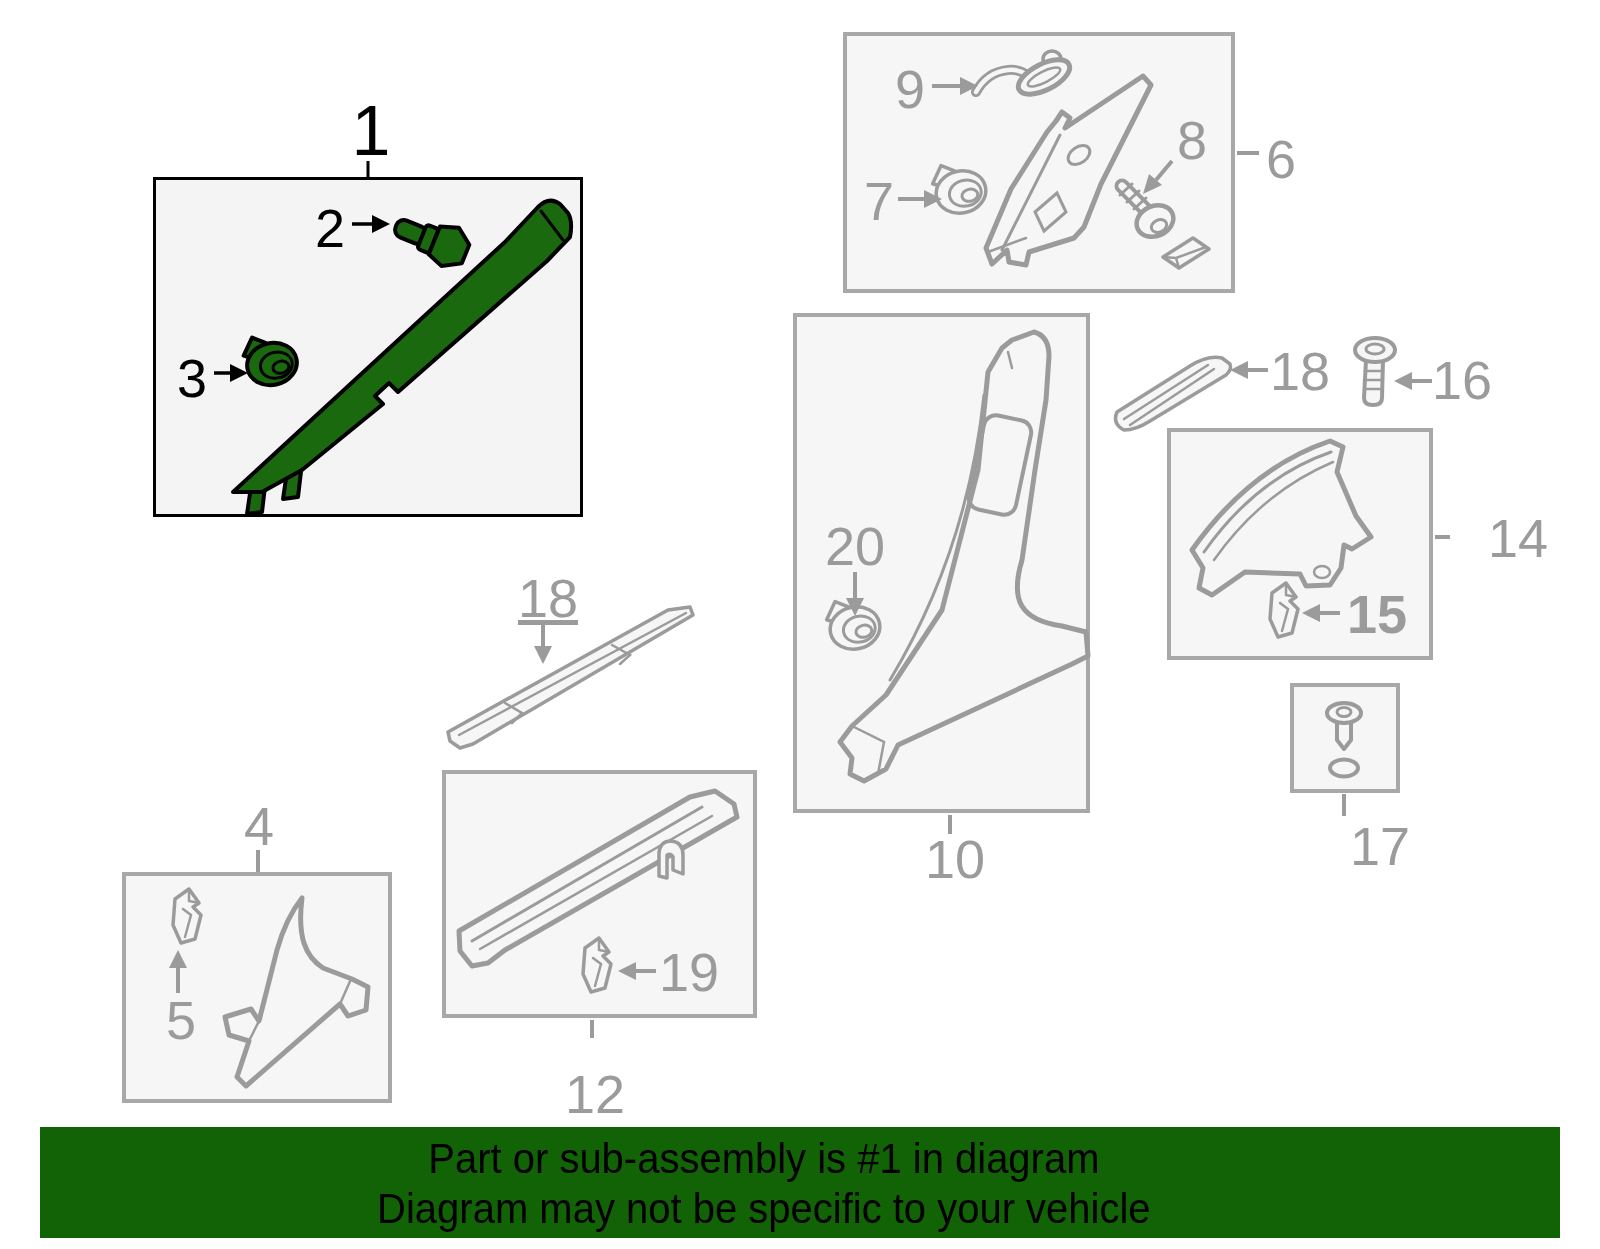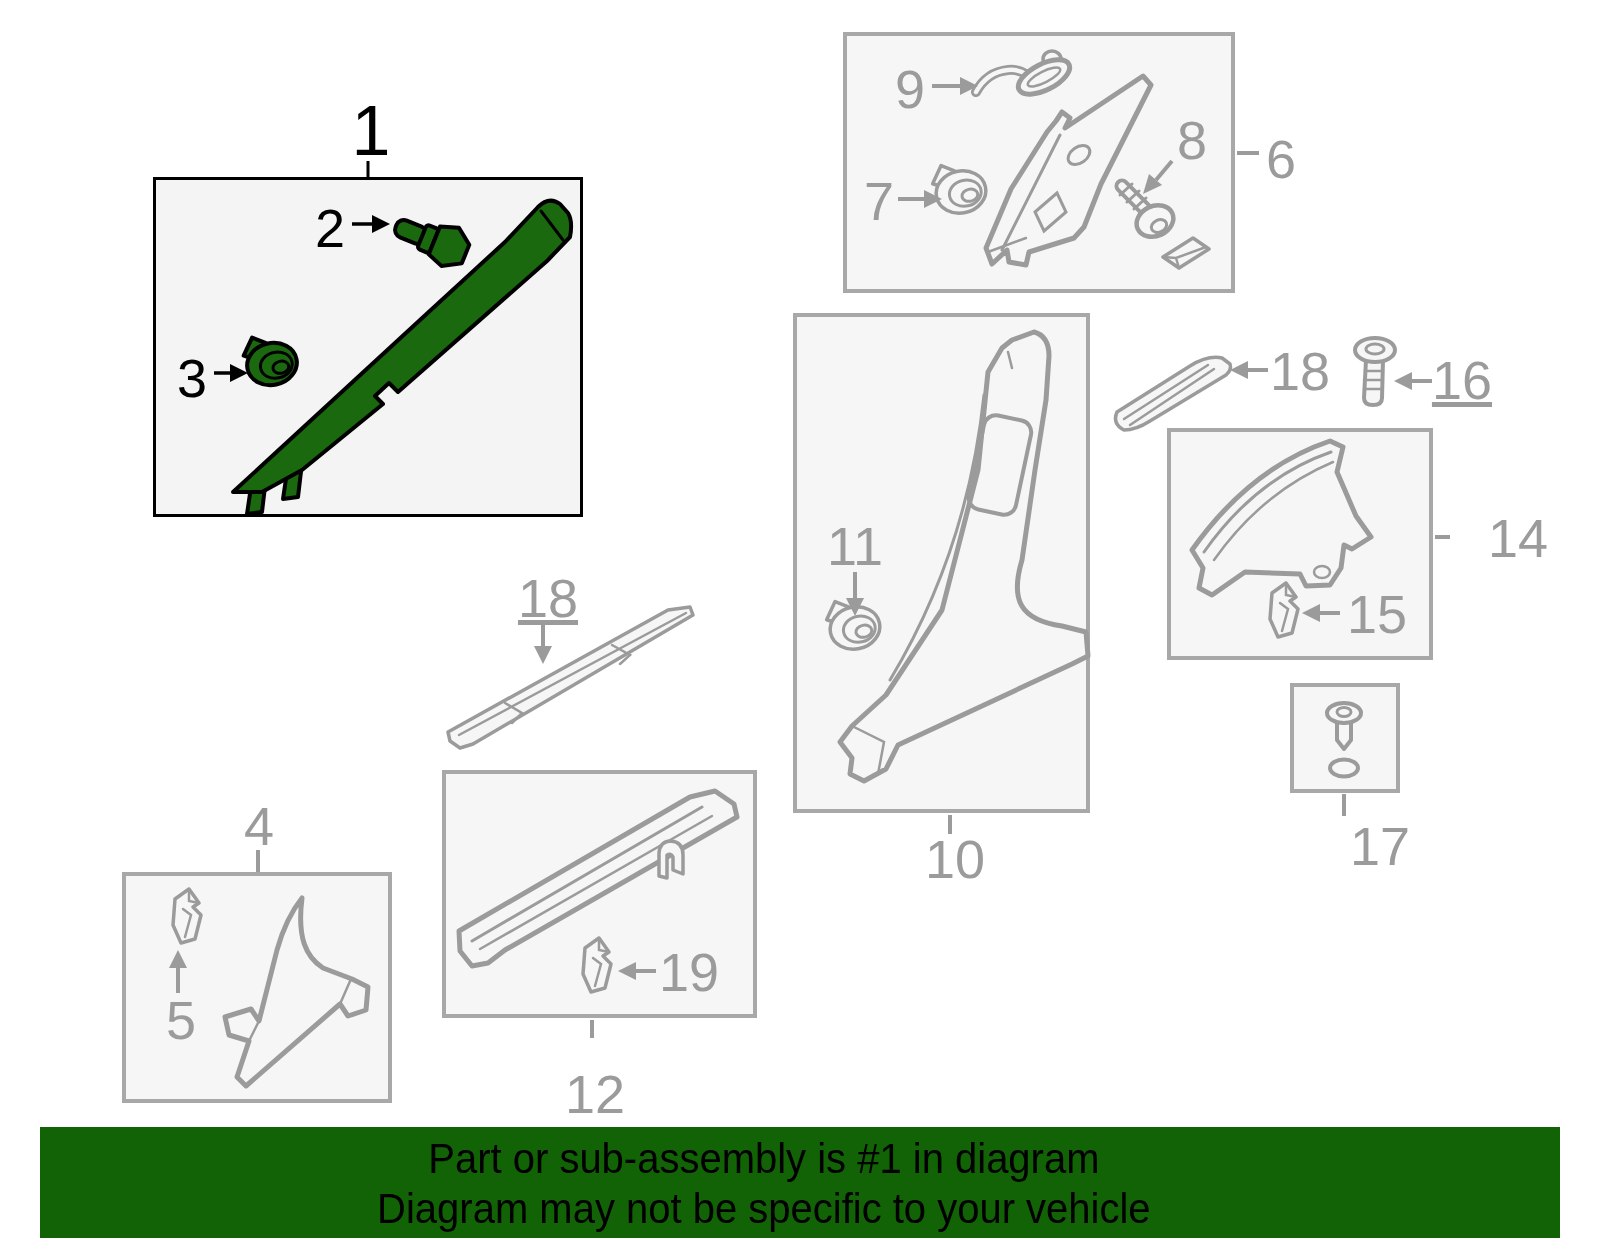--- a/index.html
+++ b/index.html
@@ -233,26 +233,26 @@
   <div class="lbl lbl-black lbl-big" style="left:341px;top:96px;width:60px;">1</div>
   <div class="lbl lbl-black" style="left:300px;top:201px;width:60px;">2</div>
   <div class="lbl lbl-black" style="left:162px;top:351px;width:60px;">3</div>
   <div class="lbl" style="left:229px;top:799px;width:60px;">4</div>
   <div class="lbl" style="left:151px;top:993px;width:60px;">5</div>
   <div class="lbl" style="left:1251px;top:132px;width:60px;">6</div>
   <div class="lbl" style="left:849px;top:174px;width:60px;">7</div>
   <div class="lbl" style="left:1162px;top:113px;width:60px;">8</div>
   <div class="lbl" style="left:880px;top:62px;width:60px;">9</div>
   <div class="lbl" style="left:920px;top:832px;width:70px;">10</div>
-  <div class="lbl" style="left:820px;top:519px;width:70px;">11</div>
+  <div class="lbl" style="left:820px;top:519px;width:70px;">20</div>
   <div class="lbl" style="left:560px;top:1067px;width:70px;">12</div>
   <div class="lbl" style="left:654px;top:945px;width:70px;">19</div>
   <div class="lbl" style="left:1443px;top:511px;width:70px;margin-left:40px;">14</div>
-  <div class="lbl" style="left:1342px;top:587px;width:70px;">15</div>
-  <div class="lbl" style="left:1427px;top:353px;width:70px;text-decoration:underline;">16</div>
+  <div class="lbl" style="left:1342px;top:587px;width:70px;font-weight:bold;">15</div>
+  <div class="lbl" style="left:1427px;top:353px;width:70px;">16</div>
   <div class="lbl" style="left:1345px;top:819px;width:70px;">17</div>
   <div class="lbl" style="left:513px;top:571px;width:70px;text-decoration:underline;">18</div>
   <div class="lbl" style="left:1265px;top:344px;width:70px;">18</div>
 
   <div id="banner">
     <div class="banner-line">Part or sub-assembly is #1 in diagram</div>
     <div class="banner-line">Diagram may not be specific to your vehicle</div>
   </div>
 
 </div>

